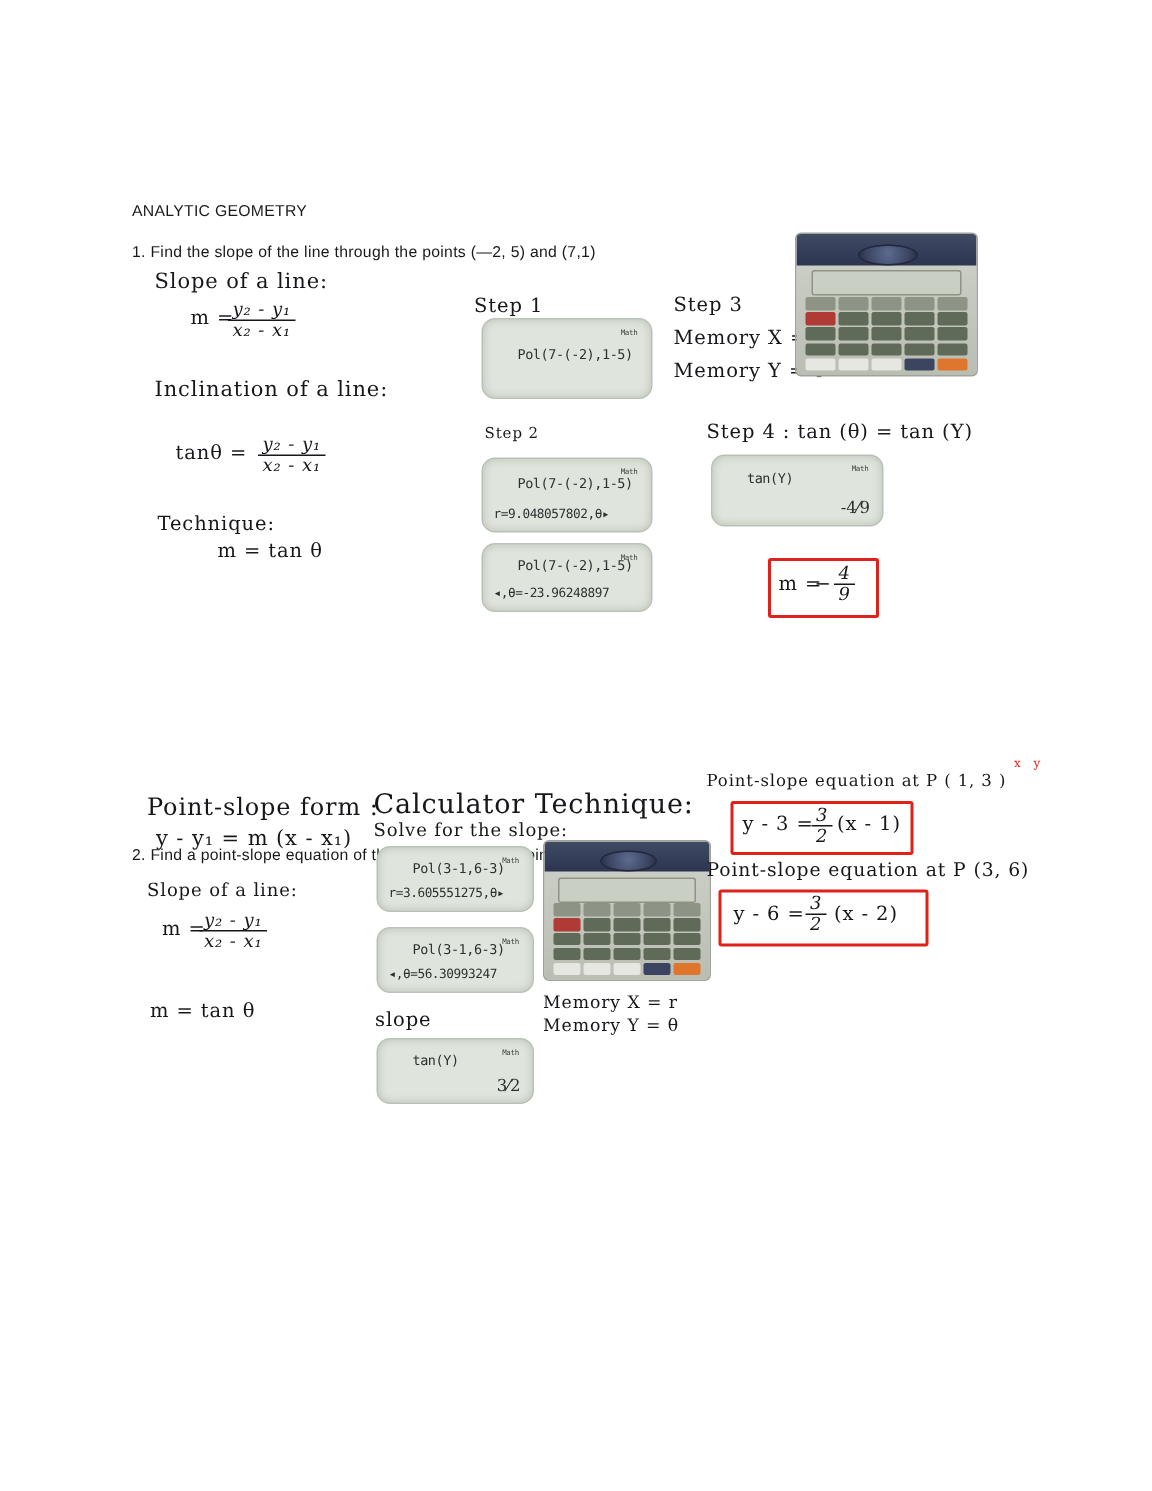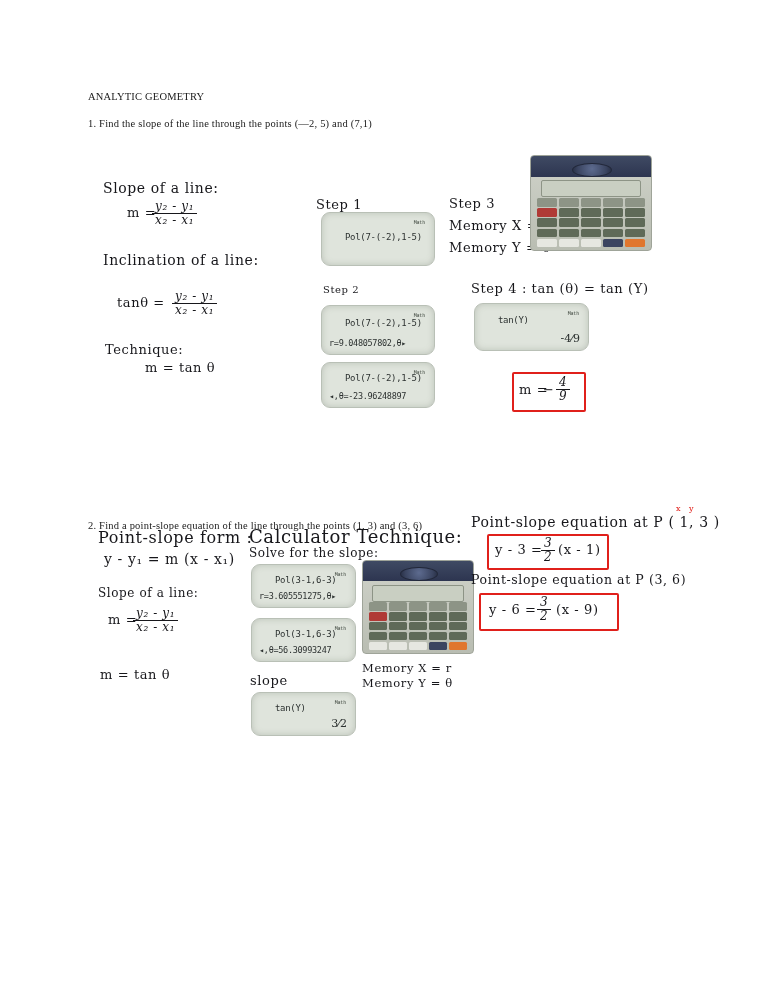--- a/index.html
+++ b/index.html
@@ -17,25 +17,26 @@
   }
   .page {
     position: absolute;
     inset: 0;
     background: #fff;
   }
 
   
   .typed {
     position: absolute;
-    font-family: Liberation Serif, serif;
+    font-family: Liberation Sans, sans-serif;
     font-size: 10.5px;
     color: #1a1a1a;
     letter-spacing: 0.2px;
     white-space: nowrap;
+    margin-top: 44px;
   }
   #doc-title { left: 88px; top: 91px; }
   #prob1 { left: 88px; top: 118px; }
   #prob2 { left: 88px; top: 520px; }
 
   
   .hand {
     position: absolute;
     font-family: "DejaVu Serif", serif;
     color: #17171b;
@@ -345,21 +346,21 @@
         <span class="num"></span>
         <span class="num"></span>
         <span class="bl"></span>
         <span class="or"></span>
     </div>
   </div>
 
   <div class="hand" style="left:362px; top:661px; font-size:11.5px;">Memory X = r</div>
   <div class="hand" style="left:362px; top:676px; font-size:11.5px;">Memory Y = θ</div>
 
-  <div class="hand" style="left:471px; top:514px; font-size:14px;">Point-slope equation at P ( 1, 3 )</div>
+  <div class="hand" style="left:471px; top:514px; font-size:11px;">Point-slope equation at P ( 1, 3 )</div>
   <div class="hand" style="left:676px; top:504px; font-size:8px; color:#e0201b;">x</div>
   <div class="hand" style="left:689px; top:504px; font-size:8px; color:#e0201b;">y</div>
 
   <div class="redbox" style="left:487px; top:534px; width:118px; height:32px;"></div>
   <div class="hand" style="left:495px; top:542px; font-size:13px;">y - 3 =</div>
   <div class="hand" style="left:541px; top:537px; font-size:12px;">
     <span class="frac">
       <span class="num">3</span>
       <span class="den">2</span>
     </span>
@@ -369,15 +370,15 @@
   <div class="hand" style="left:471px; top:572px; font-size:12.5px;">Point-slope equation at P (3, 6)</div>
 
   <div class="redbox" style="left:479px; top:593px; width:136px; height:34px;"></div>
   <div class="hand" style="left:489px; top:602px; font-size:13px;">y - 6 =</div>
   <div class="hand" style="left:537px; top:596px; font-size:12px;">
     <span class="frac">
       <span class="num">3</span>
       <span class="den">2</span>
     </span>
   </div>
-  <div class="hand" style="left:556px; top:602px; font-size:13px;">(x - 9)</div>
+  <div class="hand" style="left:556px; top:602px; font-size:13px;">(x - 2)</div>
 
 </div>
 
 </body></html>

